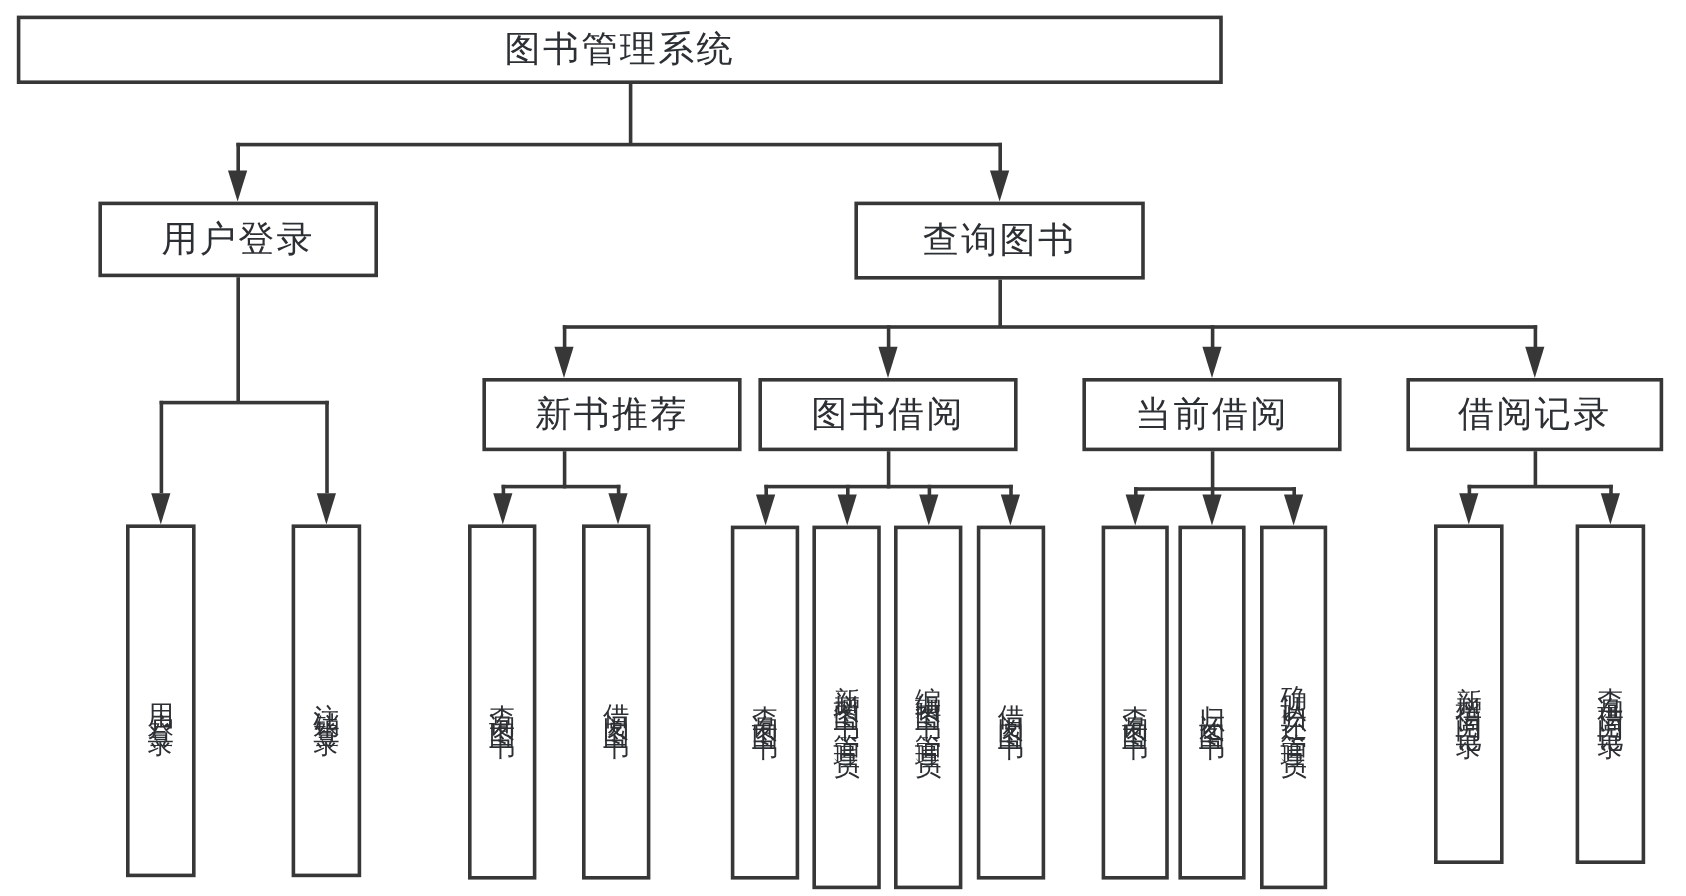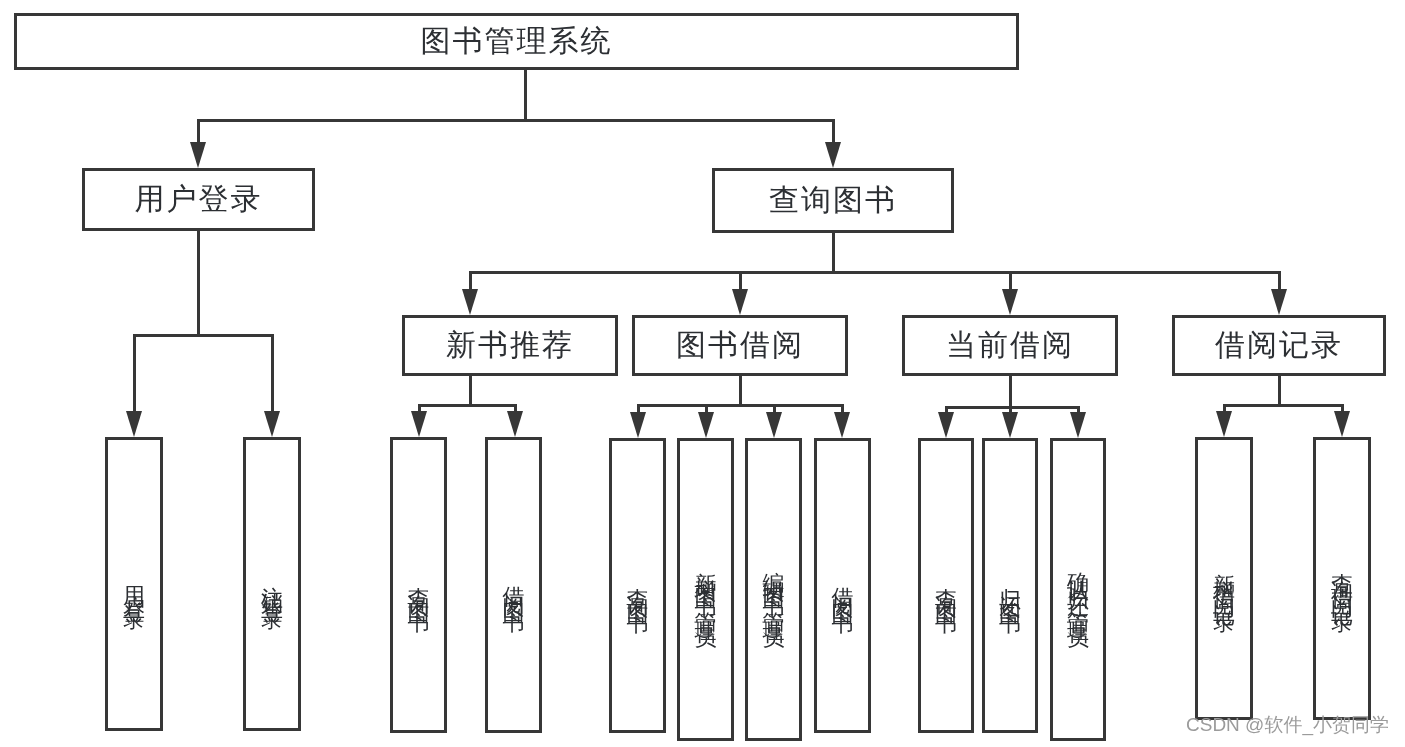--- a/index.html
+++ b/index.html
@@ -142,15 +142,14 @@
   <div class="vbox" style="left:745px;top:438px;width:57px;height:303px;">编辑图书（管理员）</div>
   <div class="vbox" style="left:814px;top:438px;width:57px;height:295px;">借阅图书</div>
 
   <div class="vbox" style="left:918px;top:438px;width:56px;height:295px;">查询图书</div>
   <div class="vbox" style="left:982px;top:438px;width:56px;height:295px;">归还图书</div>
   <div class="vbox" style="left:1050px;top:438px;width:56px;height:303px;">确认归还（管理员）</div>
 
   <div class="vbox" style="left:1195px;top:437px;width:58px;height:283px;">新增借阅记录</div>
   <div class="vbox" style="left:1313px;top:437px;width:58px;height:283px;">查询借阅记录</div>
 
-  <div class="watermark">CSDN @软件_小贺同学</div>
 
 </div>
 
 </body></html>

